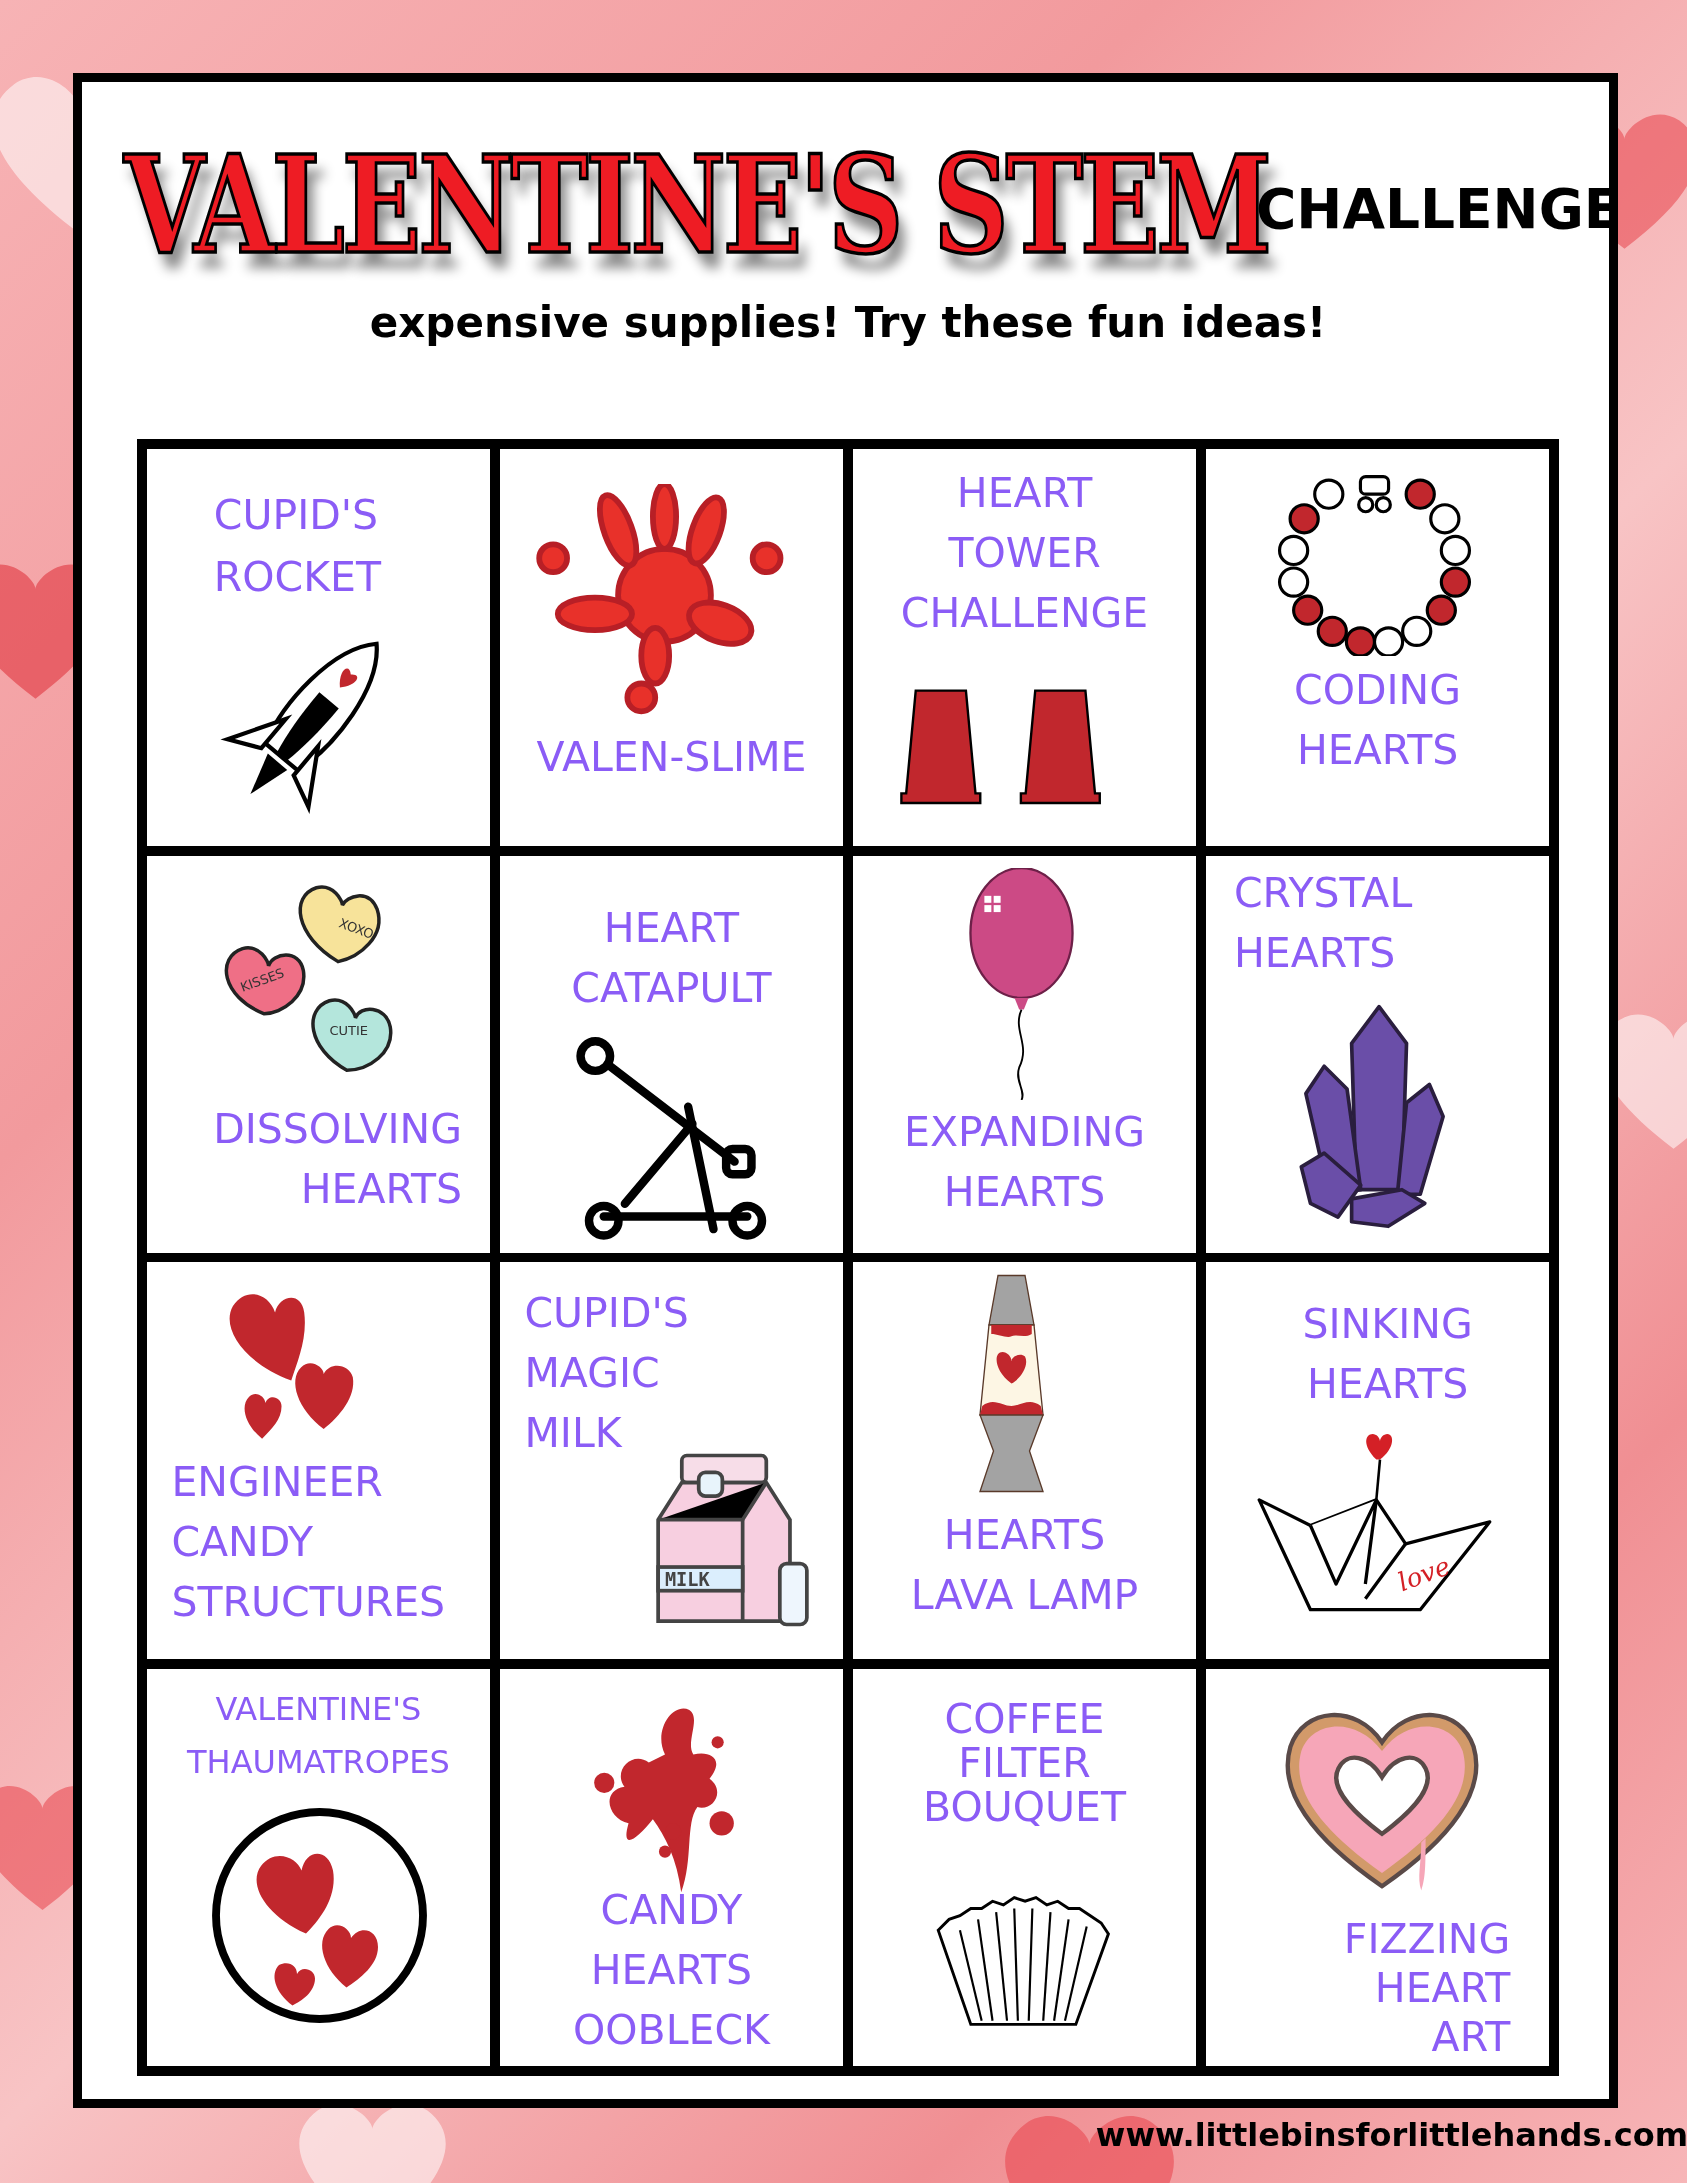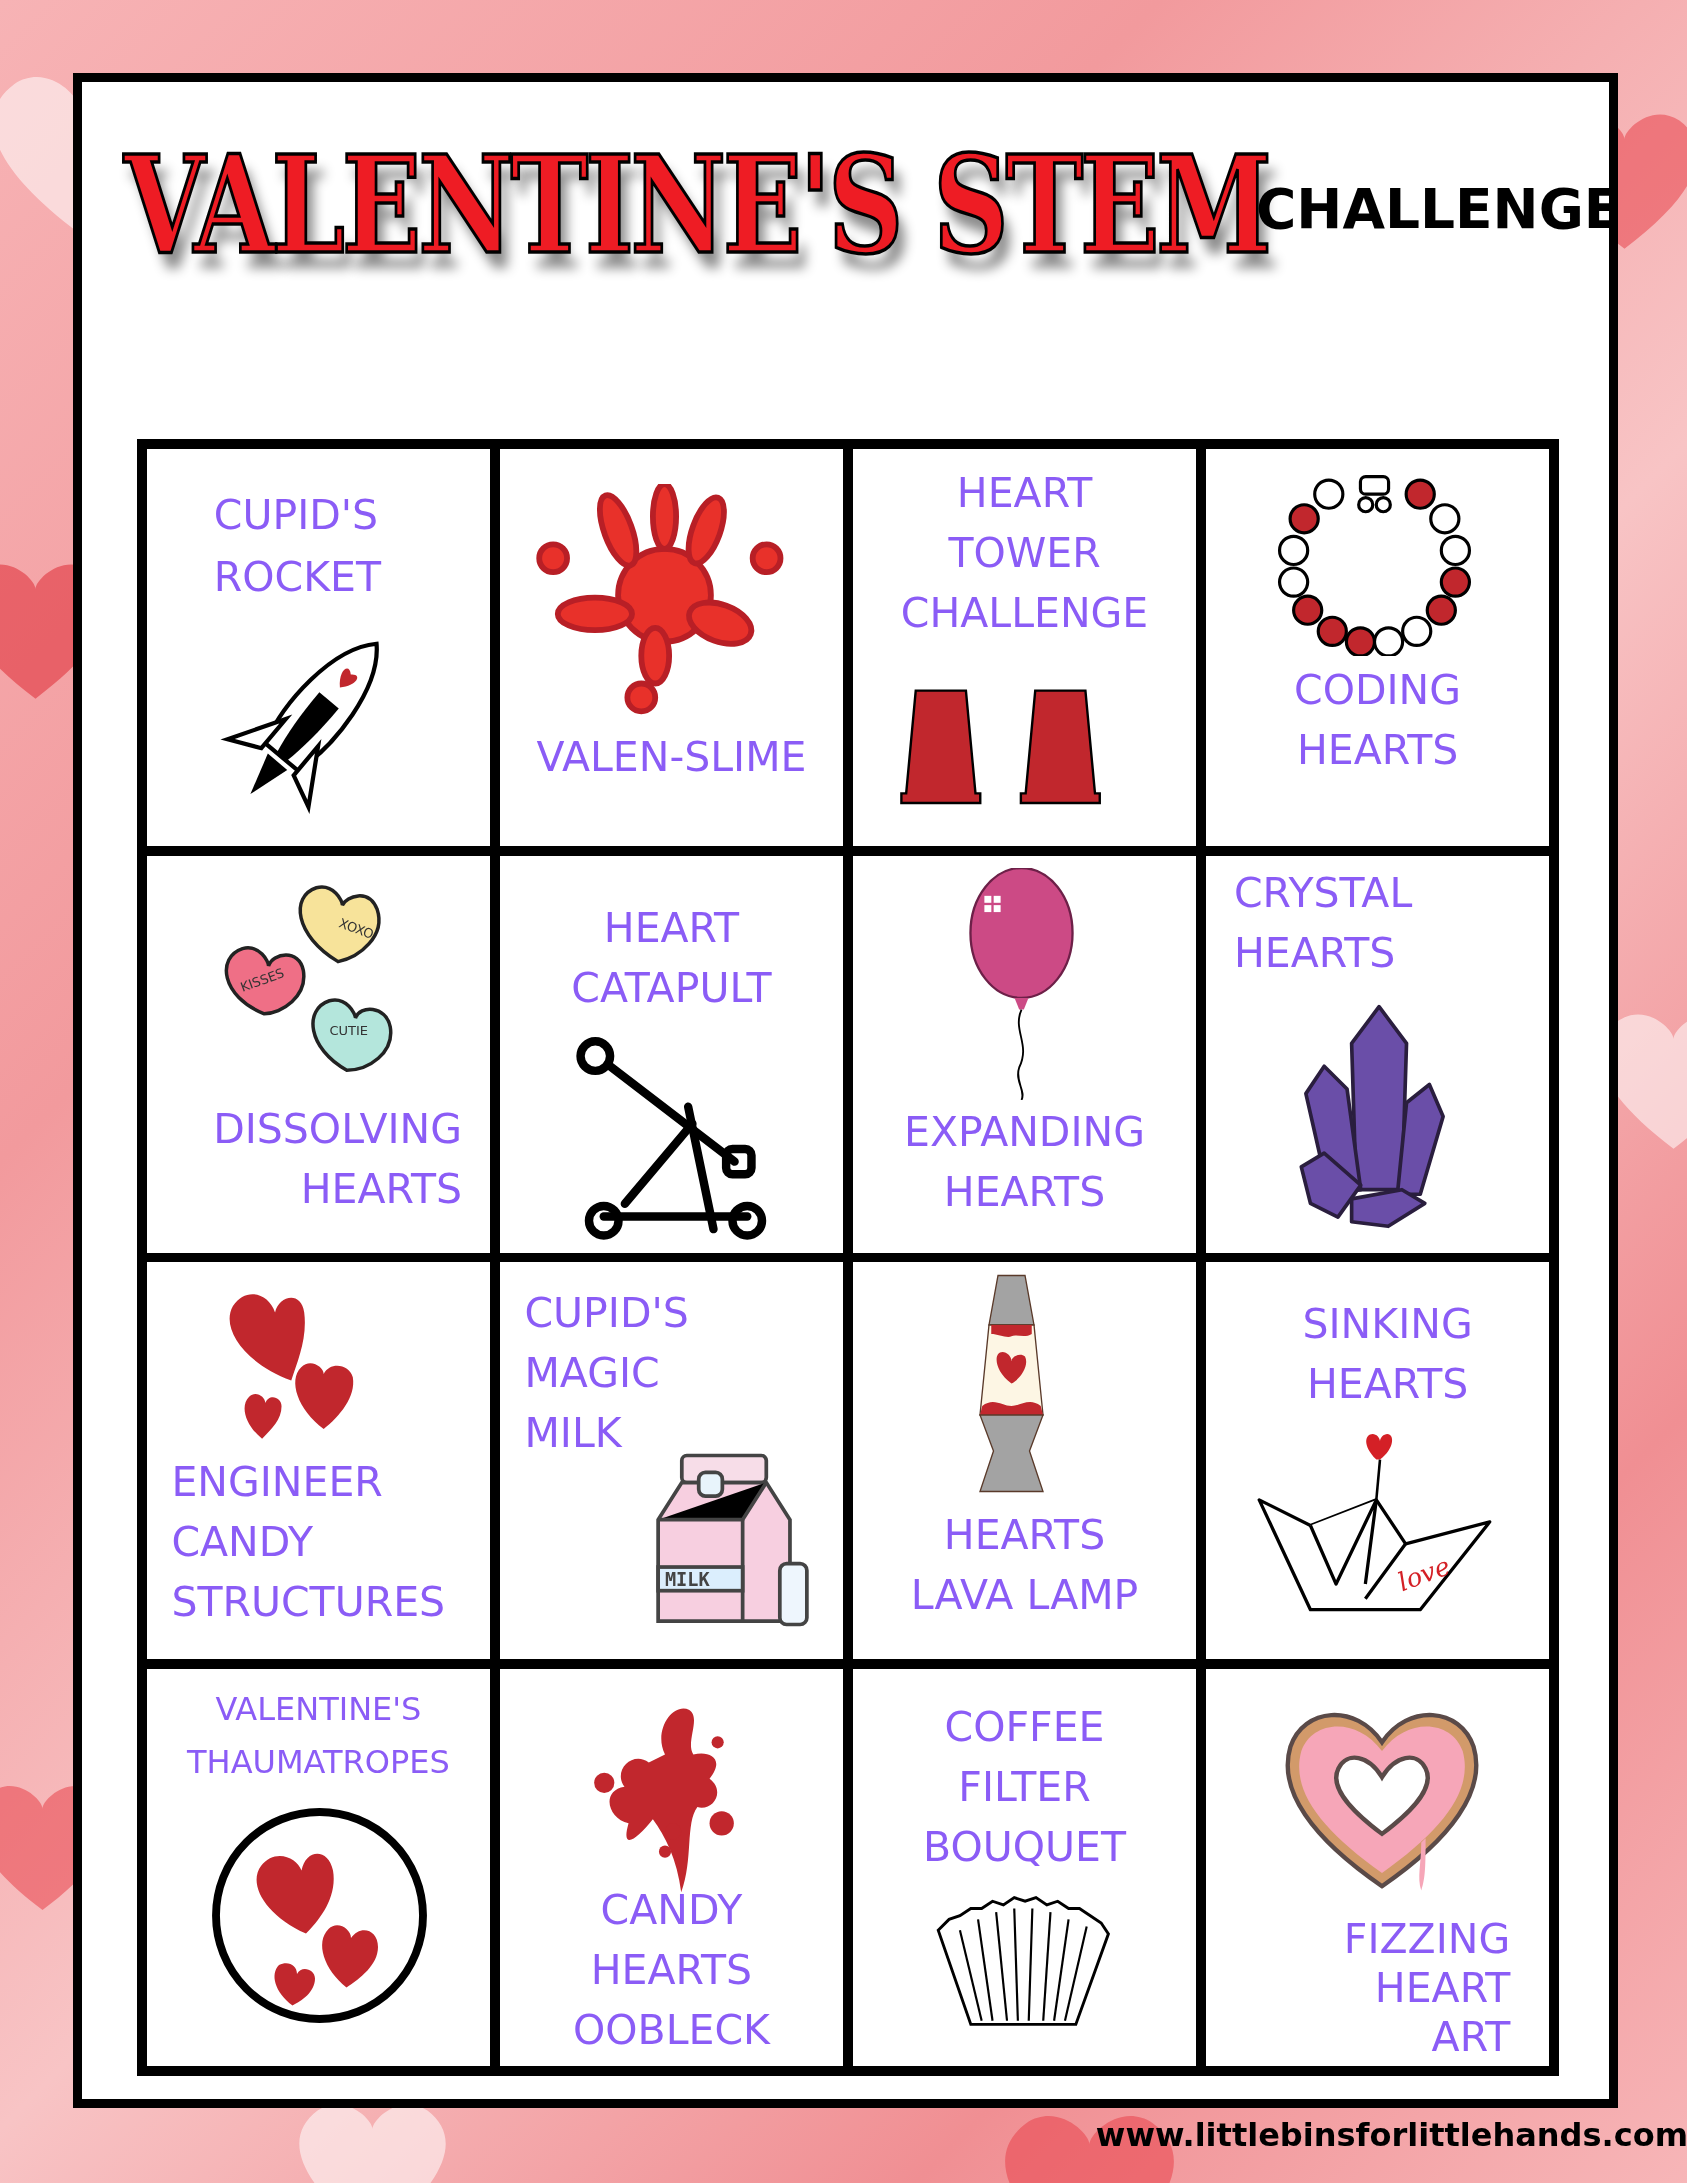--- a/index.html
+++ b/index.html
@@ -60,20 +60,21 @@
 
 <div class="sheet">
   <div class="title-row">
     <div class="big-title">VALENTINE'S STEM</div>
     <div class="sub-title">
       <div>CHALLENGE</div>
     </div>
   </div>
 
   <div class="intro">
+    <div>expensive supplies! Try these fun ideas!</div>
   </div>
 
   <div class="grid">
 
     <div class="cell">
       <div class="lbl" style="left:67px;top:35px;line-height:62px">CUPID'S
 ROCKET</div>
       <svg class="ico" style="left:63px;top:162px" width="211" height="211" viewBox="0 0 100 100">
         <g transform="rotate(40 50 50)">
           <path d="M50 5 C65 20 66 55 60 75 L40 75 C34 55 35 20 50 5Z" fill="#fff" stroke="#000" stroke-width="2"></path>
@@ -282,21 +283,21 @@
           <circle cx="44" cy="66" r="4"></circle>
             <circle cx="40" cy="76" r="3"></circle>
         </g>
       </svg>
       <div class="lbl" style="left:0;right:0;text-align:center;top:211px;line-height:60px">CANDY
 HEARTS
 OOBLECK</div>
     </div>
 
     <div class="cell">
-      <div class="lbl" style="left:0;right:0;text-align:center;top:28px;line-height:60px">COFFEE
+      <div class="lbl" style="left:0;right:0;text-align:center;top:28px;line-height:44px">COFFEE
 FILTER
 BOUQUET</div>
       <svg class="ico" style="left:77px;top:225px" width="183" height="134" viewBox="0 0 100 74">
         <g fill="#fff" stroke="#000" stroke-width="1.6">
           <path d="M4 20 L10 14 L16 12 L22 8 L28 8 L34 4 L40 6 L46 2 L52 4 L58 2 L64 6 L70 4 L76 8 L82 8 L88 12 L94 16 L98 22 L80 72 L22 72Z"></path>
         </g>
         <g stroke="#000" stroke-width="1.2">
           <line x1="16" y1="20" x2="28" y2="70"></line>
             <line x1="26" y1="14" x2="34" y2="70"></line>
           <line x1="36" y1="10" x2="42" y2="70"></line>

